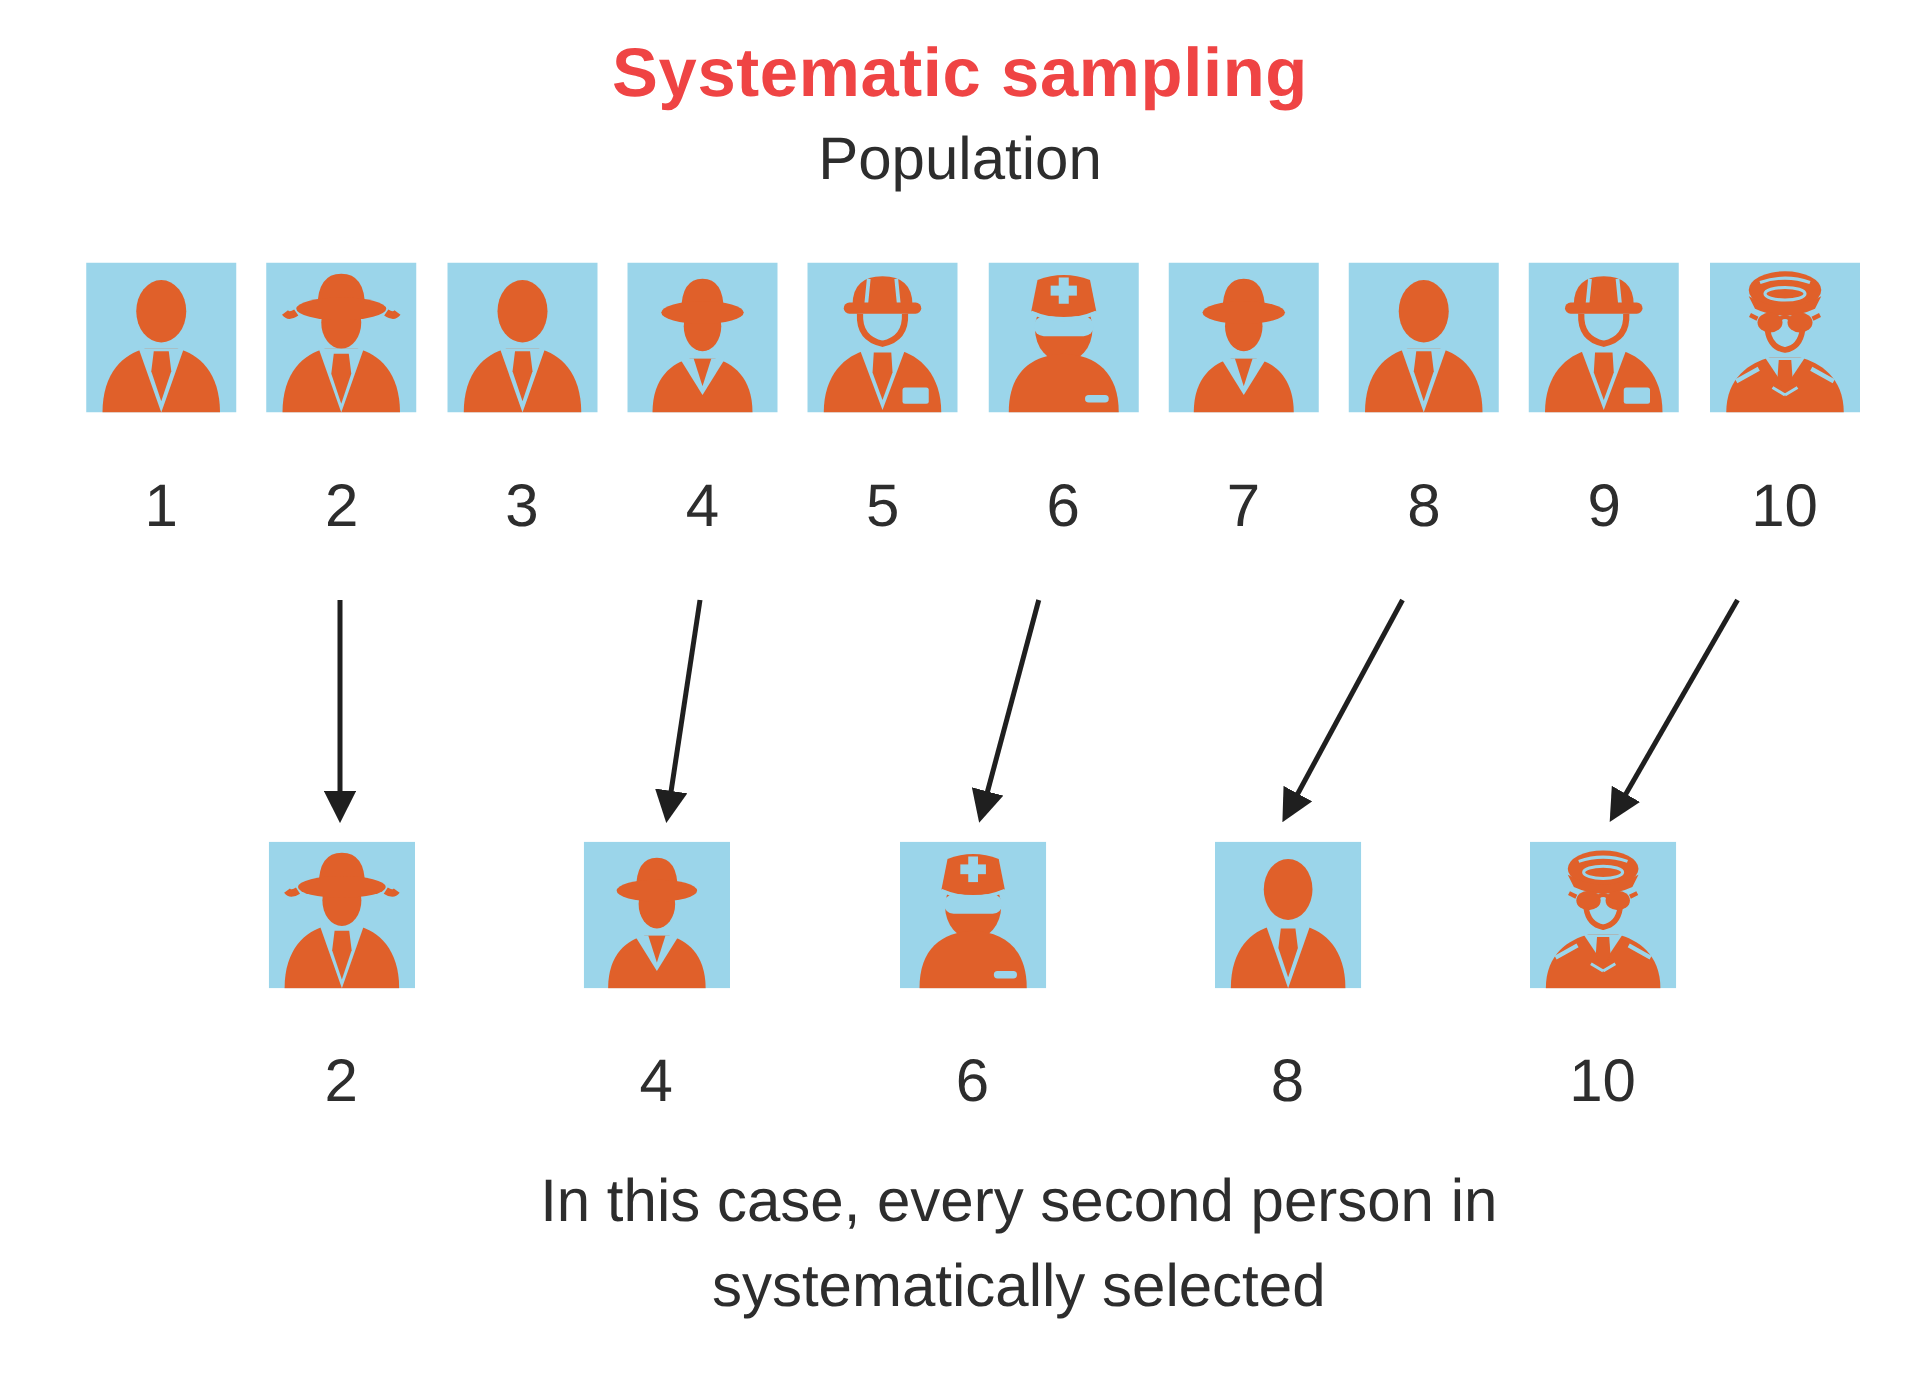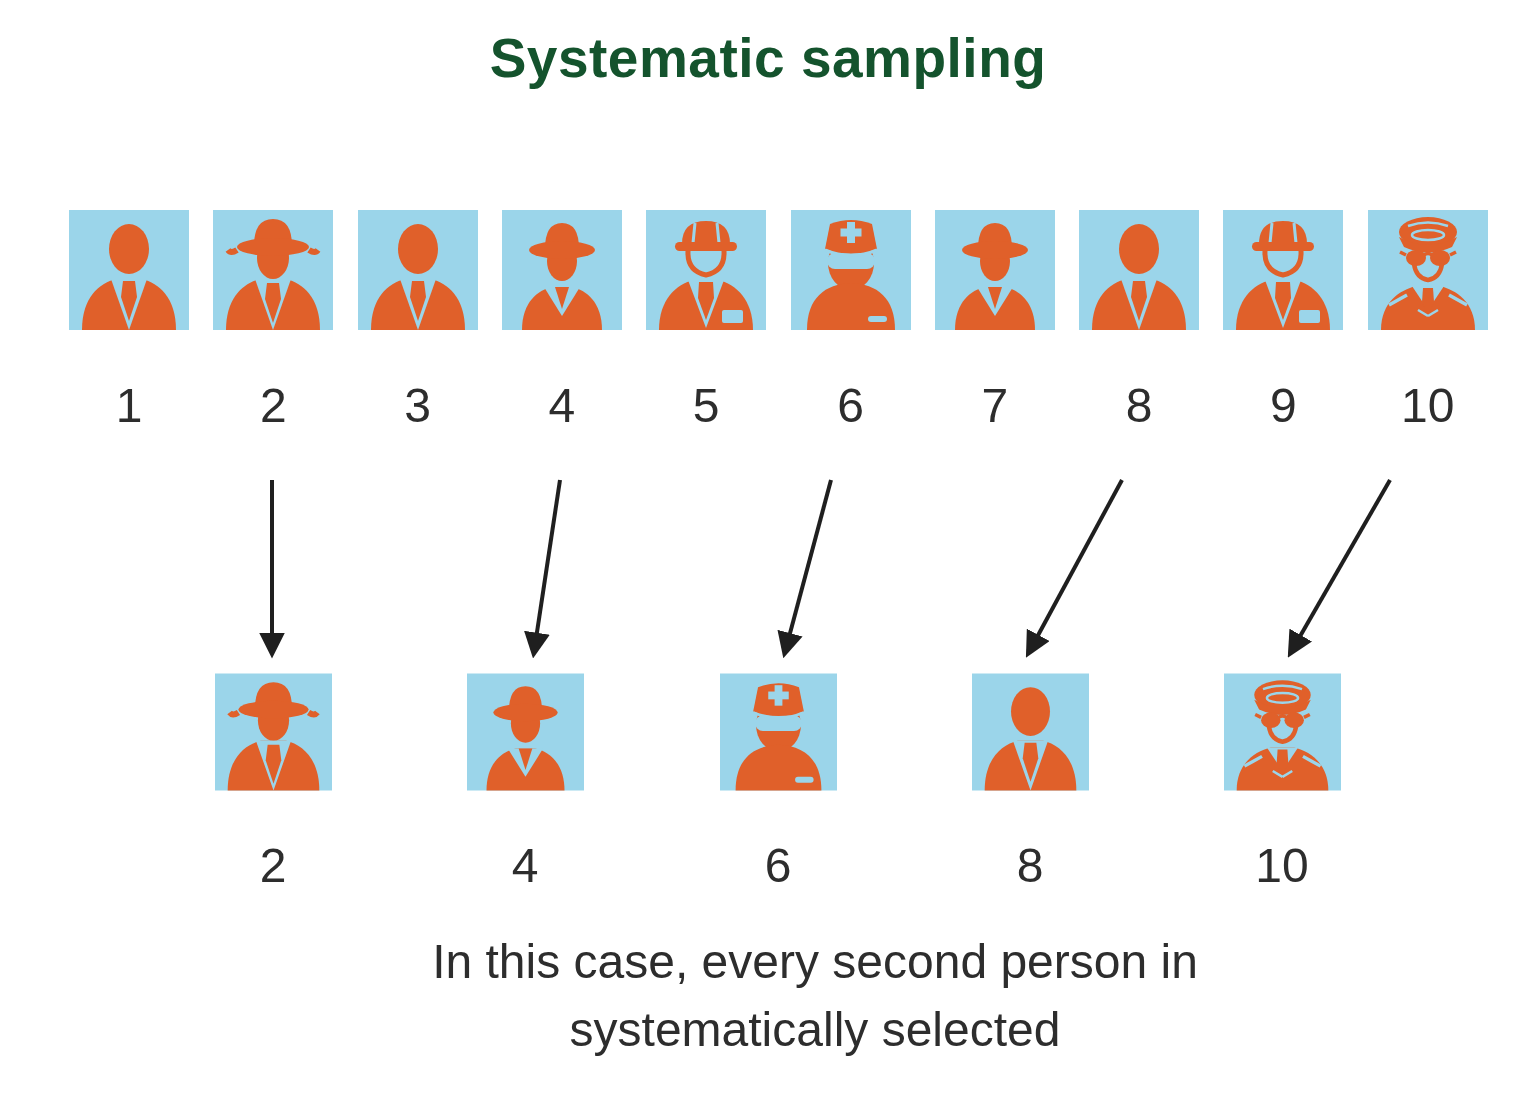--- a/index.html
+++ b/index.html
@@ -2,21 +2,21 @@
 <html><head>
 <meta charset="utf-8">
 <style>
   html, body { margin: 0; padding: 0; background: #ffffff; }
   body { width: 1536px; height: 1100px; font-family: "Liberation Sans", sans-serif; }
   #canvas { position: relative; width: 1536px; height: 1100px; background: #ffffff; overflow: hidden; }
 
   .title {
     position: absolute; top: 26px; left: 0; width: 100%;
     text-align: center; font-size: 55px; font-weight: 700;
-    color: #14532d; letter-spacing: 0.5px;
+    color: #ef4444; letter-spacing: 0.5px;
   }
   .subtitle {
     position: absolute; top: 100px; left: 0; width: 100%;
     text-align: center; font-size: 48px; font-weight: 400; color: #2d2d2d;
   }
   .icon-cell { position: absolute; }
   .icon-cell svg { display: block; width: 100%; height: 100%; }
   .num {
     position: absolute; transform: translateX(-50%);
     font-size: 48px; color: #2d2d2d; white-space: nowrap;
@@ -28,20 +28,21 @@
   .caption {
     position: absolute; top: 928px; left: 0; width: 100%;
     text-align: center; font-size: 48px; color: #2d2d2d; line-height: 68px; margin-left: 47px;
   }
 </style>
 </head>
 <body>
 
 <div id="canvas">
   <div class="title">Systematic sampling</div>
+  <div class="subtitle">Population</div>
 
   <div id="population-row">
       <div class="icon-cell" style="left: 68px; top: 210px; width: 122px; height: 120px;">
         <svg viewBox="0 0 120 120" xmlns="http://www.w3.org/2000/svg">
           <rect width="120" height="120" fill="#9BD5EA"></rect>
     <ellipse cx="60" cy="39" rx="20" ry="25" fill="#E0602A"></ellipse>
 
   <path d="M13 120 C13 88 30 73 47 69 L73 69 C90 73 107 88 107 120 Z" fill="#E0602A"></path>
   <path d="M42 69 L78 69 L60 120 Z" fill="#9BD5EA"></path>
   <path d="M54 71 L66 71 L68 87 L60 111 L52 87 Z" fill="#E0602A"></path>

